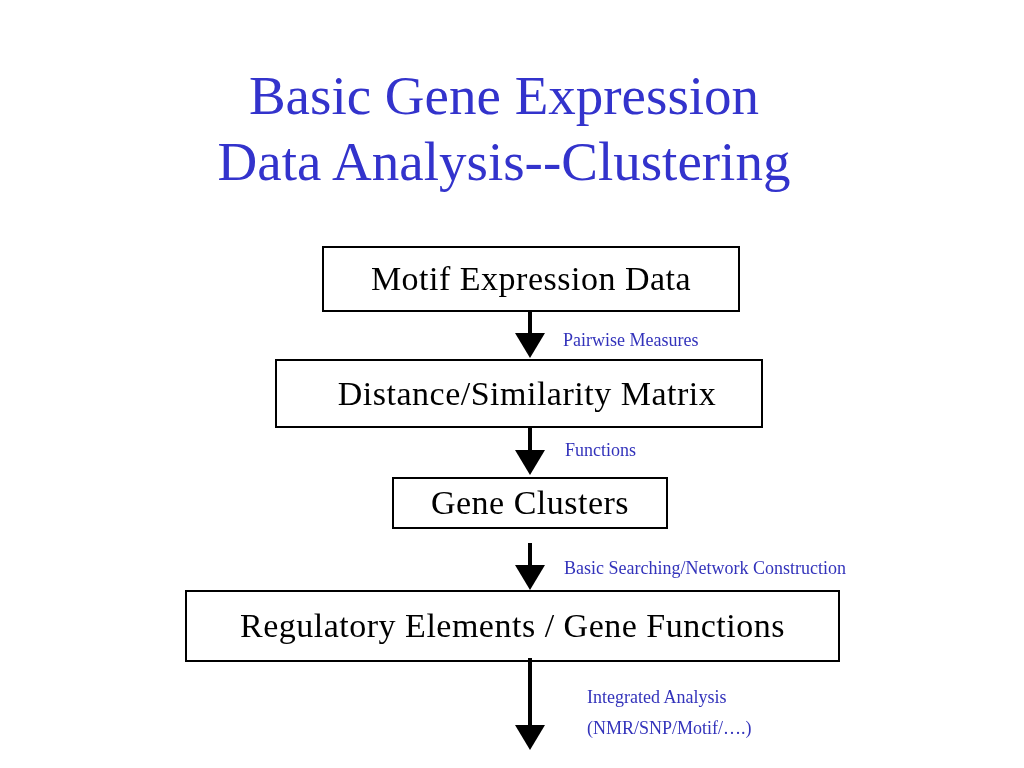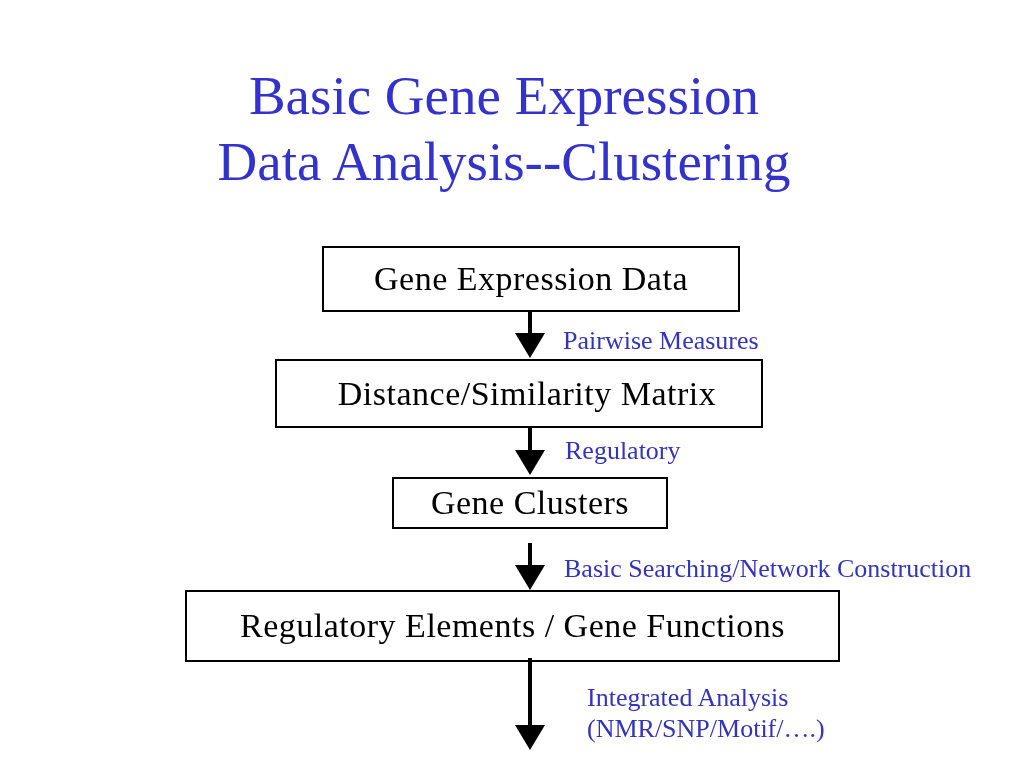--- a/index.html
+++ b/index.html
@@ -51,58 +51,58 @@
   .arrow1 .shaft{height:26px;} .arrow1 .head{top:21px;}
   .arrow2{left:515px;top:428px;height:47px;}
   .arrow2 .shaft{height:27px;} .arrow2 .head{top:22px;}
   .arrow3{left:515px;top:543px;height:47px;}
   .arrow3 .shaft{height:27px;} .arrow3 .head{top:22px;}
   .arrow4{left:515px;top:658px;height:92px;}
   .arrow4 .shaft{height:72px;} .arrow4 .head{top:67px;}
   .arrow-label{
     position:absolute;
     color:#3333BB;
-    font-size:26px;
+    font-size:18px;
     line-height:31px;
     white-space:nowrap;
   }
   .lbl1{left:563px;top:325px;}
   .lbl2{left:565px;top:435px;}
   .lbl3{left:564px;top:553px;}
   .lbl4{left:587px;top:682px;}
 </style>
 </head>
 <body>
 
 <div class="slide">
 
   <div class="title">
     <div>Basic Gene Expression</div>
     <div>Data Analysis--Clustering</div>
   </div>
 
   <div class="flow-box box1">
-    <span>Gene Expression Data</span>
+    <span>Motif Expression Data</span>
   </div>
 
   <div class="arrow arrow1">
     <div class="shaft"></div>
     <div class="head"></div>
   </div>
   <div class="arrow-label lbl1">Pairwise Measures</div>
 
   <div class="flow-box box2">
     <span>Distance/Similarity Matrix</span>
   </div>
 
   <div class="arrow arrow2">
     <div class="shaft"></div>
     <div class="head"></div>
   </div>
-  <div class="arrow-label lbl2">Regulatory</div>
+  <div class="arrow-label lbl2">Functions</div>
 
   <div class="flow-box box3">
     <span>Gene Clusters</span>
   </div>
 
   <div class="arrow arrow3">
     <div class="shaft"></div>
     <div class="head"></div>
   </div>
   <div class="arrow-label lbl3">Basic Searching/Network Construction</div>

